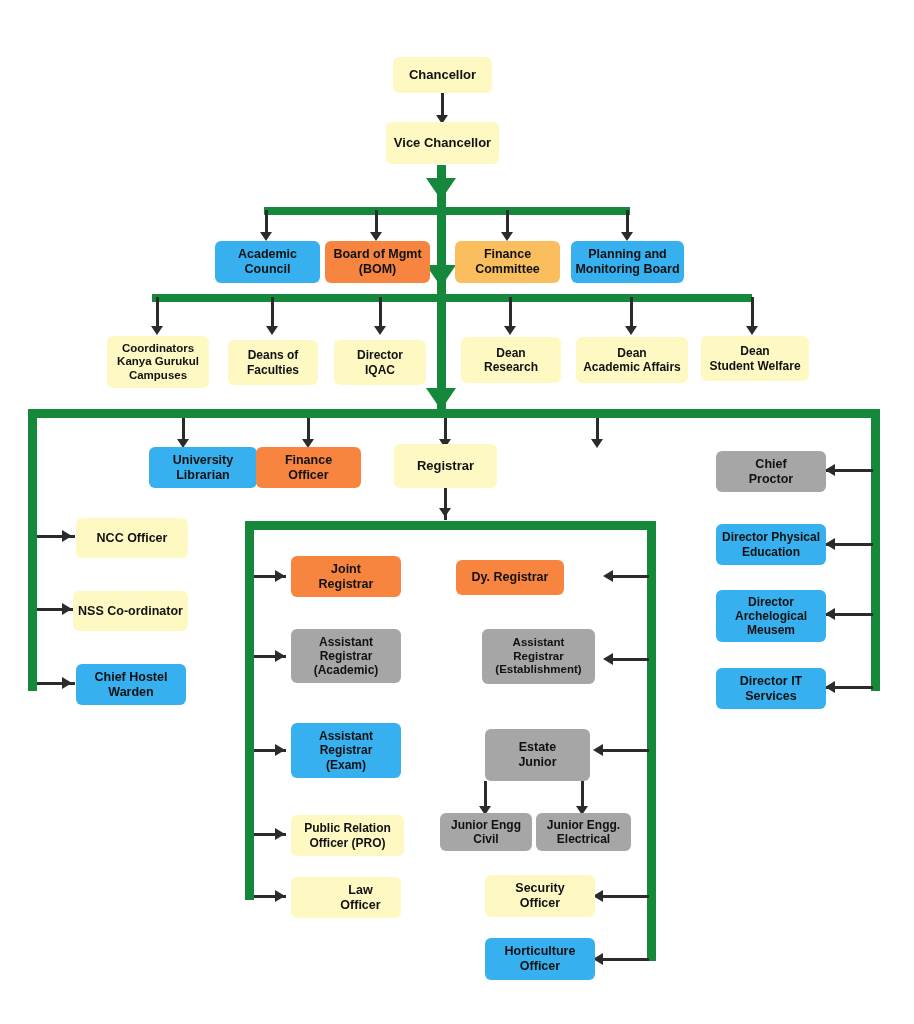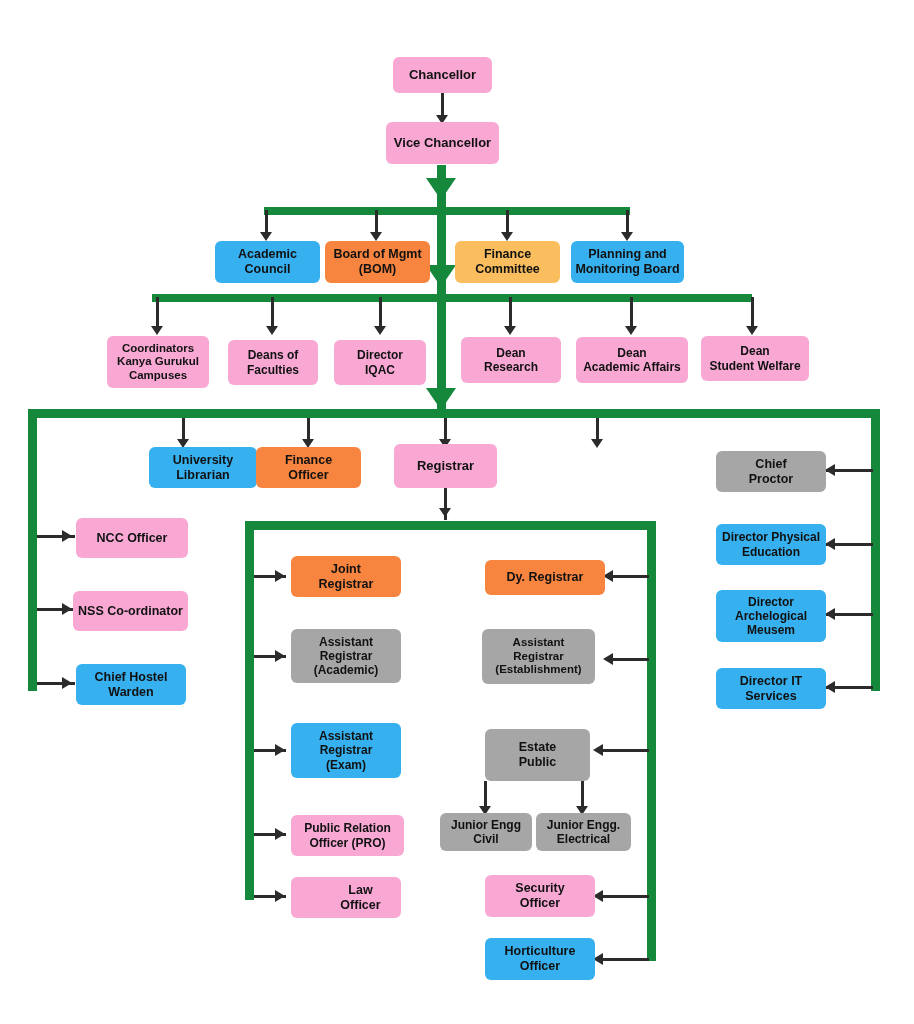--- a/index.html
+++ b/index.html
@@ -18,21 +18,21 @@
     display:flex;align-items:center;justify-content:center;
     text-align:center;
     border-radius:6px;
     font-weight:bold;
     color:#111111;
     line-height:1.18;
     padding:2px 4px;
     white-space:pre-line;
     z-index:5;
   }
-  .c-green {background:#f9a8d4;}
+  .c-green {background:#fef9c3;}
   .c-blue  {background:#36b0ef;}
   .c-orange{background:#f8853f;}
   .c-amber {background:#fbbe5e;}
   .c-grey  {background:#a6a6a6;}
 
   
   .gbar{position:absolute;background:#15883b;z-index:2;}
   .line{position:absolute;background:#2b2b2b;z-index:3;}
   .arrow-d{position:absolute;width:0;height:0;z-index:4;
     border-left:6px solid transparent;border-right:6px solid transparent;
@@ -201,26 +201,26 @@
 Registrar
 (Academic)</div>
   <div class="node c-blue" style="left:291px;top:723px;width:110px;height:55px;font-size:12px;">Assistant
 Registrar
 (Exam)</div>
   <div class="node c-green" style="left:291px;top:815px;width:113px;height:41px;font-size:12px;">Public Relation
 Officer (PRO)</div>
   <div class="node c-green" style="left:291px;top:877px;width:110px;height:41px;font-size:12.5px;padding-left:33px;">Law
 Officer</div>
 
-  <div class="node c-orange" style="left:485px;top:560px;width:120px;height:35px;font-size:12.5px;">Dy. Registrar</div>
+  <div class="node c-orange" style="left:456px;top:560px;width:108px;height:35px;font-size:12.5px;">Dy. Registrar</div>
   <div class="node c-grey" style="left:482px;top:629px;width:113px;height:55px;font-size:11.5px;">Assistant
 Registrar
 (Establishment)</div>
   <div class="node c-grey" style="left:485px;top:729px;width:105px;height:52px;font-size:12.5px;">Estate
-Public</div>
+Junior</div>
   <div class="node c-grey" style="left:440px;top:813px;width:92px;height:38px;font-size:12px;">Junior Engg
 Civil</div>
   <div class="node c-grey" style="left:536px;top:813px;width:95px;height:38px;font-size:12px;">Junior Engg.
 Electrical</div>
   <div class="node c-green" style="left:485px;top:875px;width:110px;height:42px;font-size:12.5px;">Security
 Officer</div>
   <div class="node c-blue" style="left:485px;top:938px;width:110px;height:42px;font-size:12.5px;">Horticulture
 Officer</div>
 
 </div>

